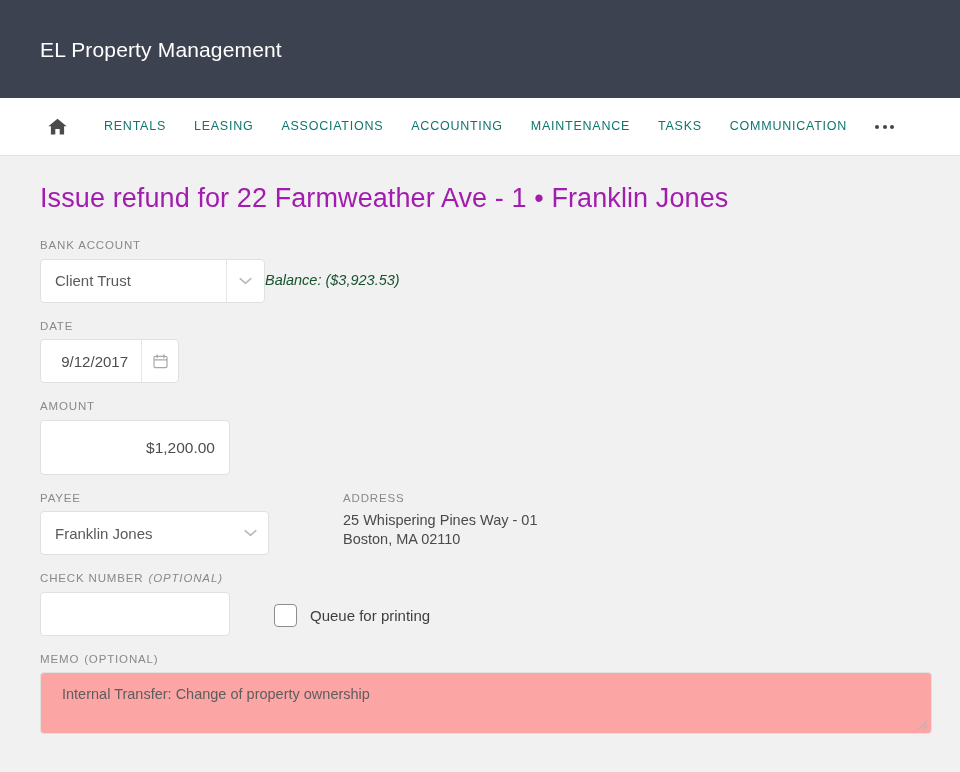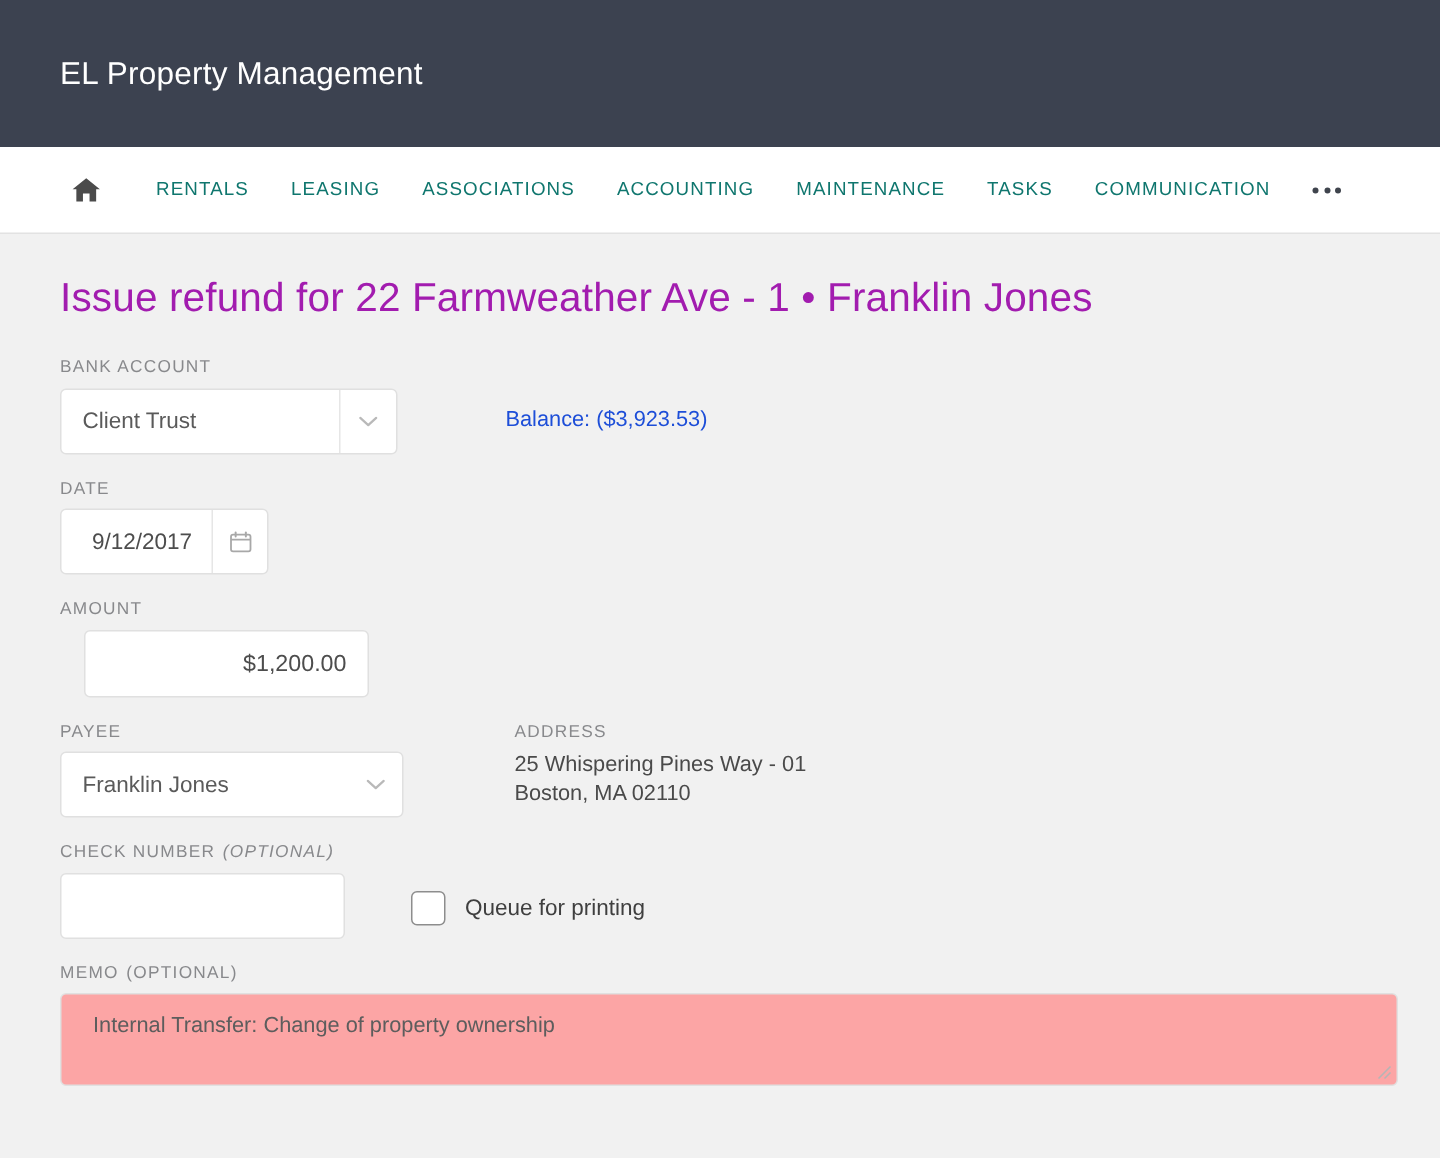--- a/index.html
+++ b/index.html
@@ -180,40 +180,40 @@
     width: 37px;
     flex: 0 0 37px;
     border-left: 1px solid #e6e6e6;
     display: flex;
     align-items: center;
     justify-content: center;
     cursor: pointer;
   }
 
   
-  .amount-field { width: 190px; height: 45px; margin-left: 16px; }
+  .amount-field { width: 190px; height: 55px; }
   .amount-field .value {
     justify-content: flex-end;
     padding-right: 14px;
     color: #4d4d4d;
     font-size: 15.5px;
   }
 
   
   .check-field { width: 190px; height: 44px; }
   .check-field .value { color: #4d4d4d; }
 
   
   .side-balance {
     font-size: 14.5px;
-    color: #1d4ed8;
+    color: #14532d;
     line-height: 1;
     padding-top: 14px;
-    margin-left: 72px;
-    white-space: nowrap;
+    white-space: nowrap;
+    font-style: italic;
   }
   .side-address {
     margin-left: 74px;
     padding-top: 0px;
   }
   .address-lines {
     font-size: 14.5px;
     color: #4a4a4a;
     line-height: 1.28;
     white-space: pre-line;

